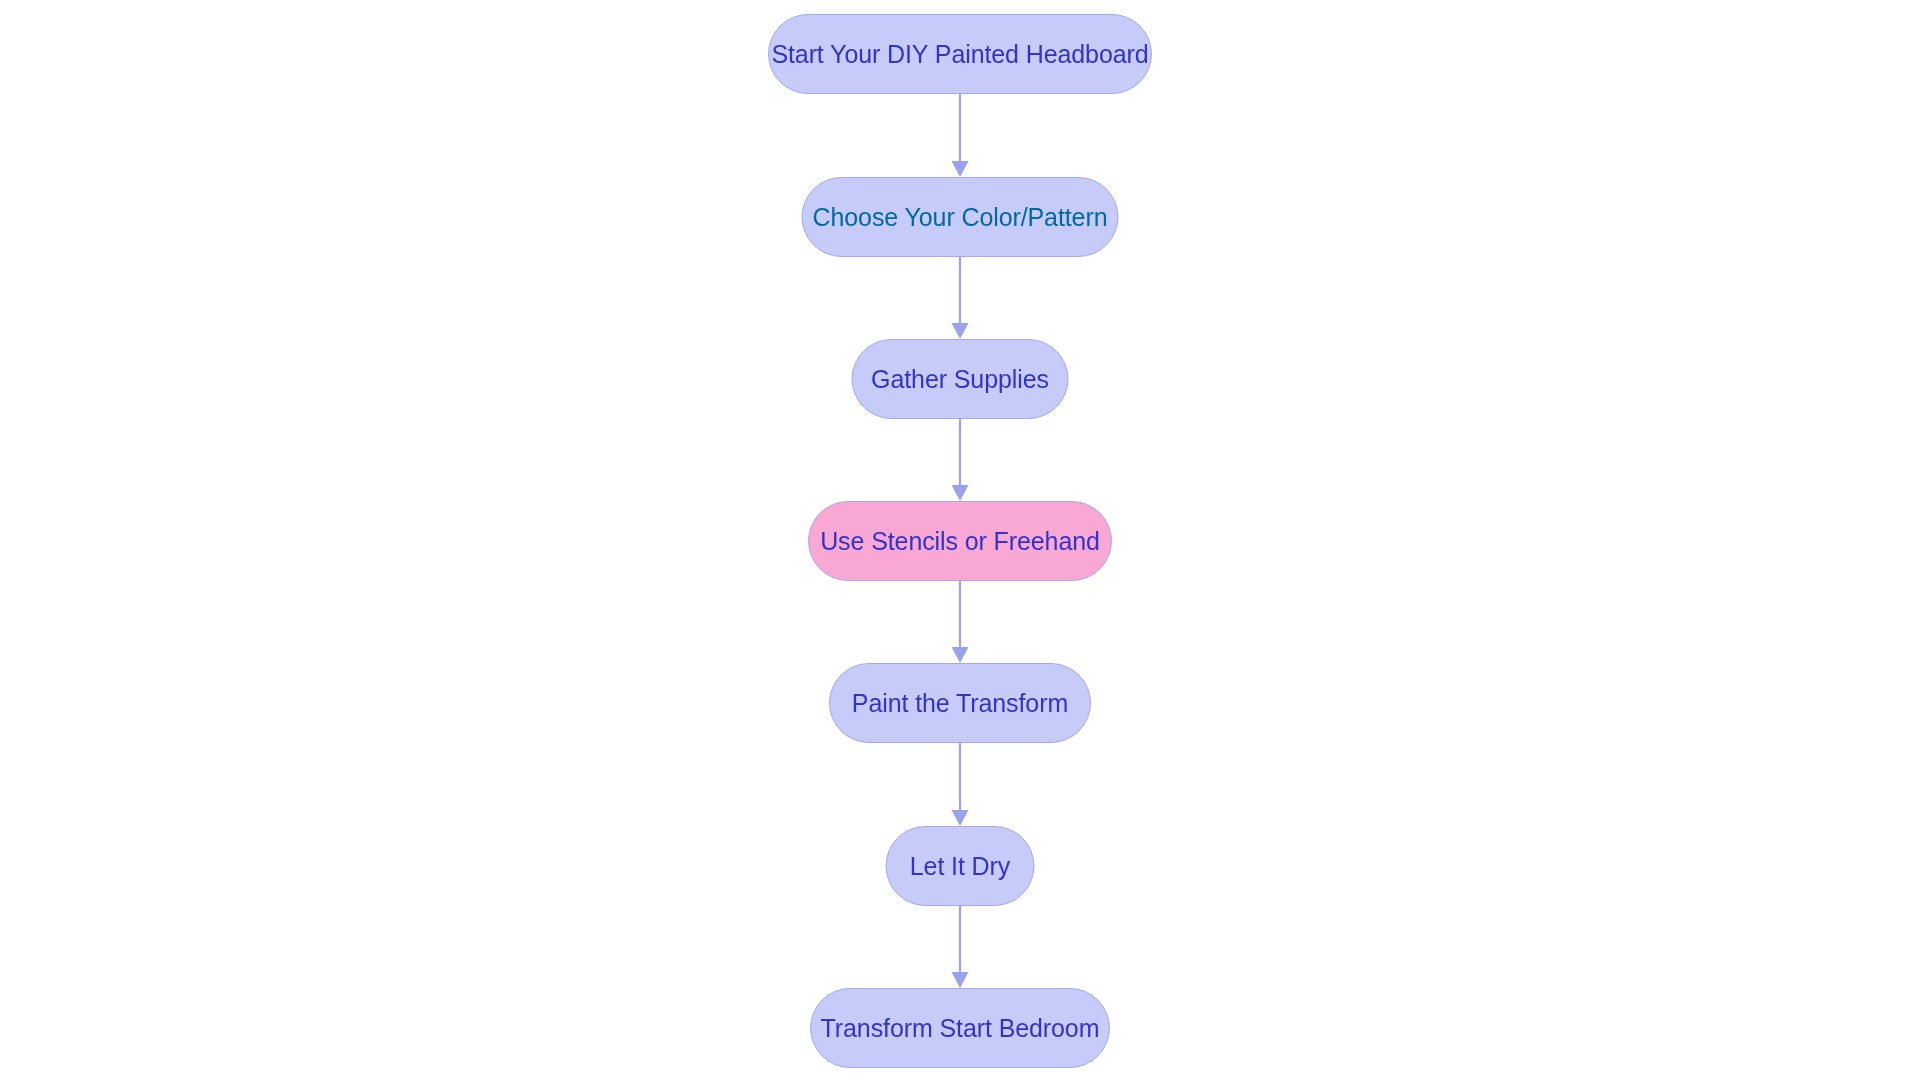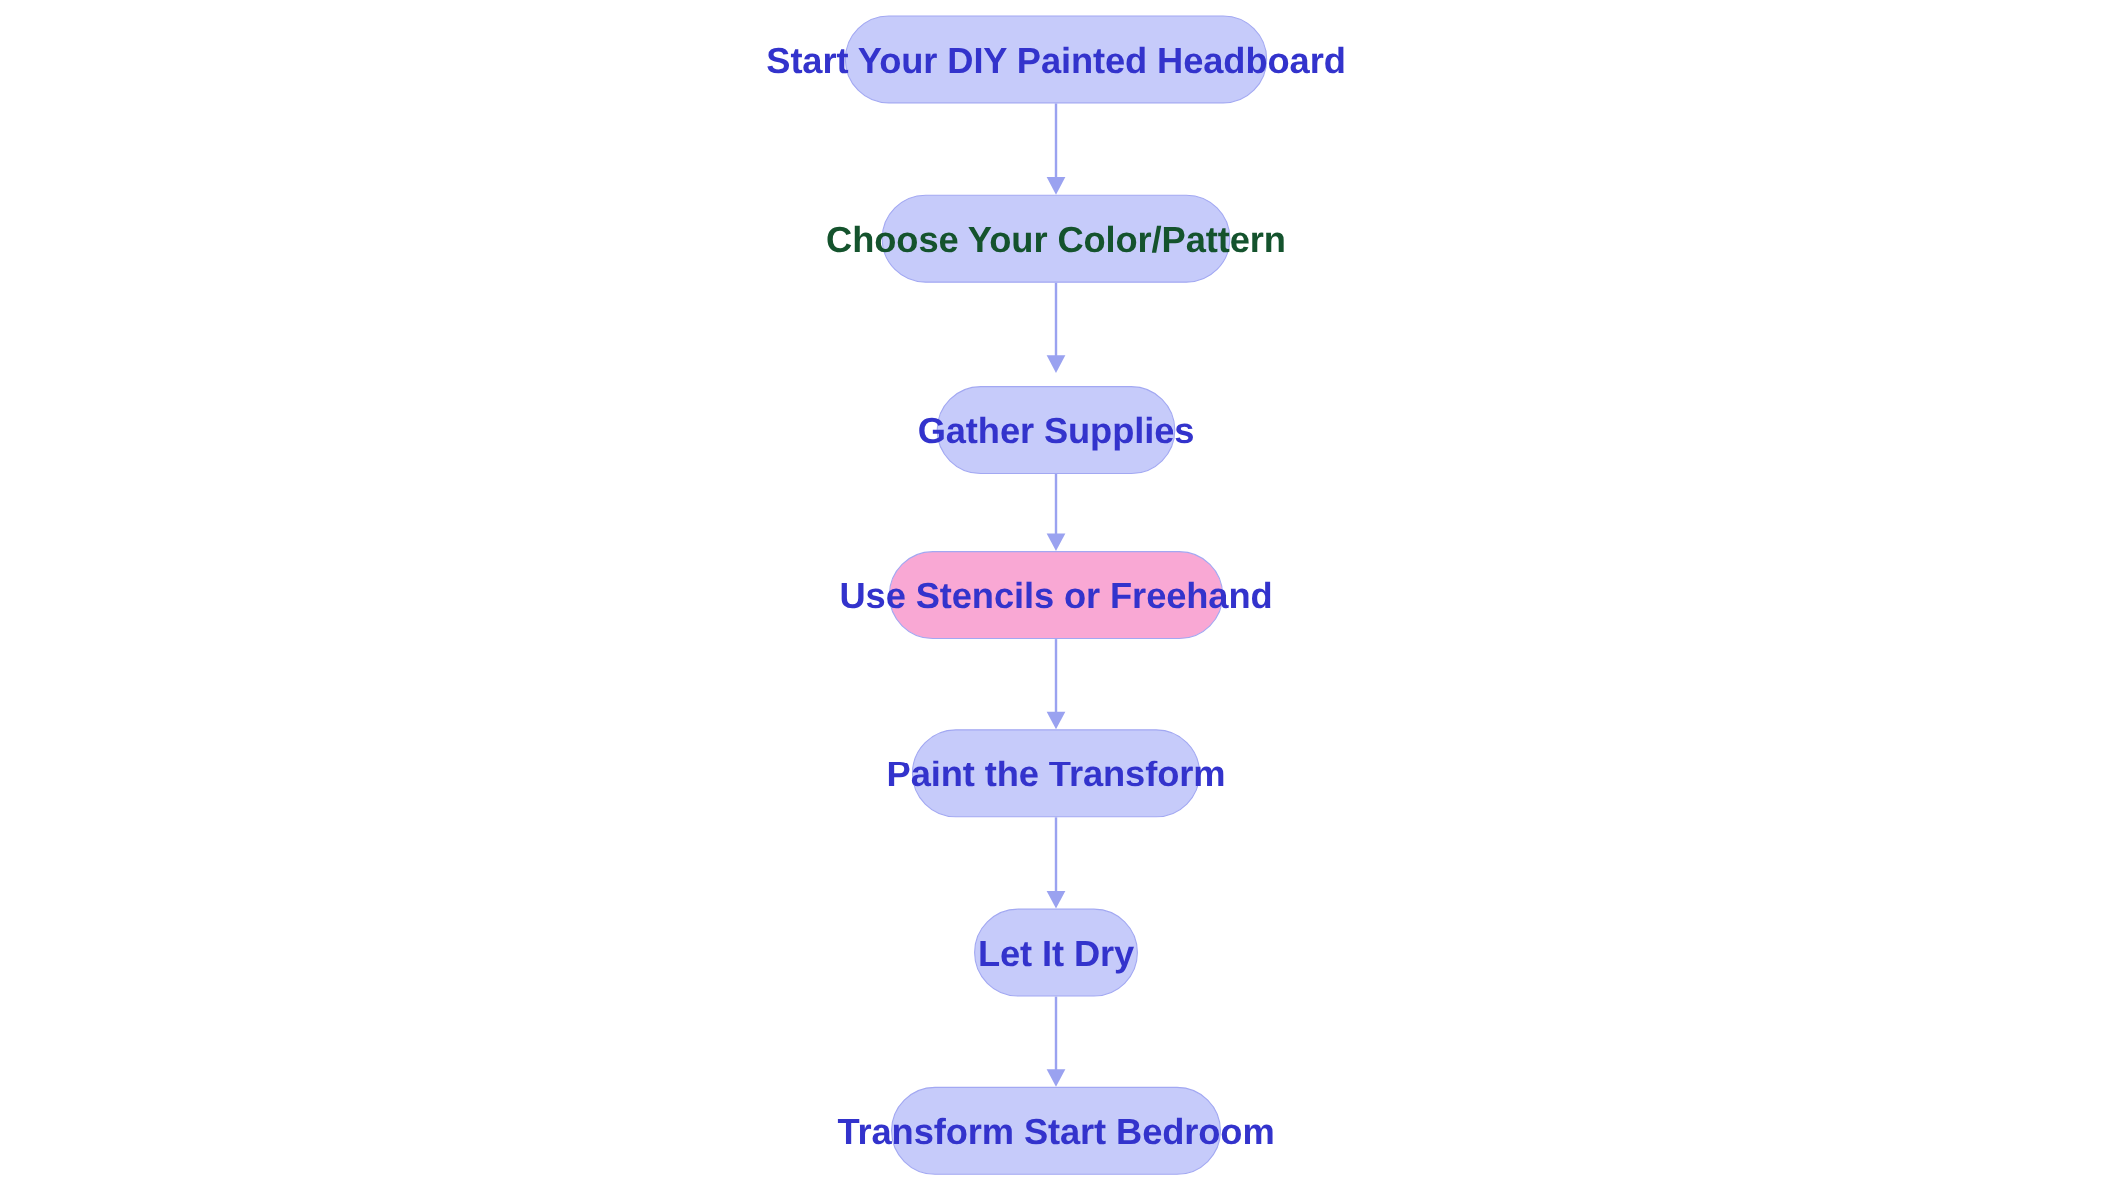--- a/index.html
+++ b/index.html
@@ -34,22 +34,22 @@
     align-items: center;
     justify-content: center;
     transform: translate(-50%, -50%);
     border-style: solid;
     border-width: 1.5px;
     white-space: nowrap;
     user-select: none;
   }
   .node-label {
     font-family: "Liberation Sans", sans-serif;
-    font-size: 33px;
-    font-weight: 700;
+    font-size: 25px;
+    font-weight: 400;
     letter-spacing: -0.1px;
     line-height: 1;
   }
 </style>
 </head>
 <body>
 
 <div id="flow-canvas" style="background: rgb(255, 255, 255);">
 
   <svg id="flow-svg" viewBox="0 0 1920 1083" xmlns="http://www.w3.org/2000/svg" aria-hidden="true">
@@ -79,23 +79,23 @@
           <polygon points="951.5,972 968.5,972 960,988" fill="#9aa2f0"></polygon>
         </g>
       </g>
   </svg>
 
   <div id="nodes-layer">
       <div class="node" style="left: 960px; top: 54px; width: 384px; height: 80px; border-radius: 40px; background: rgb(198, 203, 250); border-color: rgb(162, 168, 242);">
         <span class="node-label" style="color: rgb(51, 51, 204);">Start Your DIY Painted Headboard</span>
       </div>
       <div class="node" style="left: 960px; top: 217px; width: 317px; height: 80px; border-radius: 40px; background: rgb(198, 203, 250); border-color: rgb(162, 168, 242);">
-        <span class="node-label" style="color: #14532d;">Choose Your Color/Pattern</span>
+        <span class="node-label" style="color: #0369a1;">Choose Your Color/Pattern</span>
       </div>
-      <div class="node" style="left: 960px; top: 391px; width: 217px; height: 80px; border-radius: 40px; background: rgb(198, 203, 250); border-color: rgb(162, 168, 242);">
+      <div class="node" style="left: 960px; top: 379px; width: 217px; height: 80px; border-radius: 40px; background: rgb(198, 203, 250); border-color: rgb(162, 168, 242);">
         <span class="node-label" style="color: rgb(51, 51, 204);">Gather Supplies</span>
       </div>
       <div class="node" style="left: 960px; top: 541px; width: 304px; height: 80px; border-radius: 40px; background: #f9a8d4; border-color: rgb(162, 168, 242);">
         <span class="node-label" style="color: rgb(51, 51, 204);">Use Stencils or Freehand</span>
       </div>
       <div class="node" style="left: 960px; top: 703px; width: 262px; height: 80px; border-radius: 40px; background: rgb(198, 203, 250); border-color: rgb(162, 168, 242);">
         <span class="node-label" style="color: rgb(51, 51, 204);">Paint the Transform</span>
       </div>
       <div class="node" style="left: 960px; top: 866px; width: 149px; height: 80px; border-radius: 40px; background: rgb(198, 203, 250); border-color: rgb(162, 168, 242); justify-content: center;">
         <span class="node-label" style="color: rgb(51, 51, 204);">Let It Dry</span>

